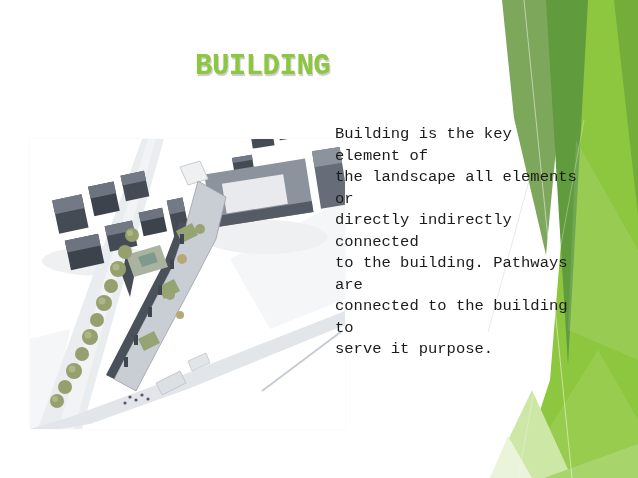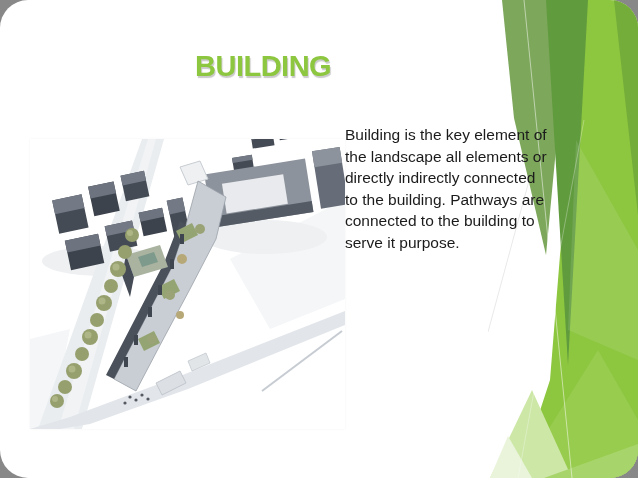--- a/index.html
+++ b/index.html
@@ -1,39 +1,38 @@
 <!DOCTYPE html>
 <html><head>
 <meta charset="utf-8">
 <style>
   html,body{margin:0;padding:0;background:#888;}
   .slide{
     position:relative;
     width:638px;height:478px;
     background:#ffffff;
     overflow:hidden;
-    font-family:Liberation Sans, sans-serif;
+    font-family:Liberation Mono, monospace;
     margin:0 auto;
-    border-radius:28px;
   }
   .facet-decor{position:absolute;top:0;right:0;width:150px;height:478px;}
   .slide-title{
     position:absolute;left:195px;top:50px;margin:0;
     font-size:29px;font-weight:bold;letter-spacing:-0.5px;
     color:#8dc63f;
     text-shadow:1px 1.5px 1px rgba(100,100,100,0.35);
   }
   .rendering{
     position:absolute;left:30px;top:139px;margin:0;
     width:315px;height:290px;
     box-shadow:0 0 2px rgba(0,0,0,0.06);
     background:#ffffff;
   }
   .body-text{
-    position:absolute;left:345px;top:124px;width:250px;
+    position:absolute;left:335px;top:124px;width:250px;
     font-size:15.5px;line-height:21.5px;color:#1b1b1b;
   }
   .body-text p{margin:0 0 9px 0;white-space:pre-line;}
 </style>
 </head>
 <body>
 
 <div class="slide" style="background: rgb(255, 255, 255);">
 
   <div class="facet-decor">

